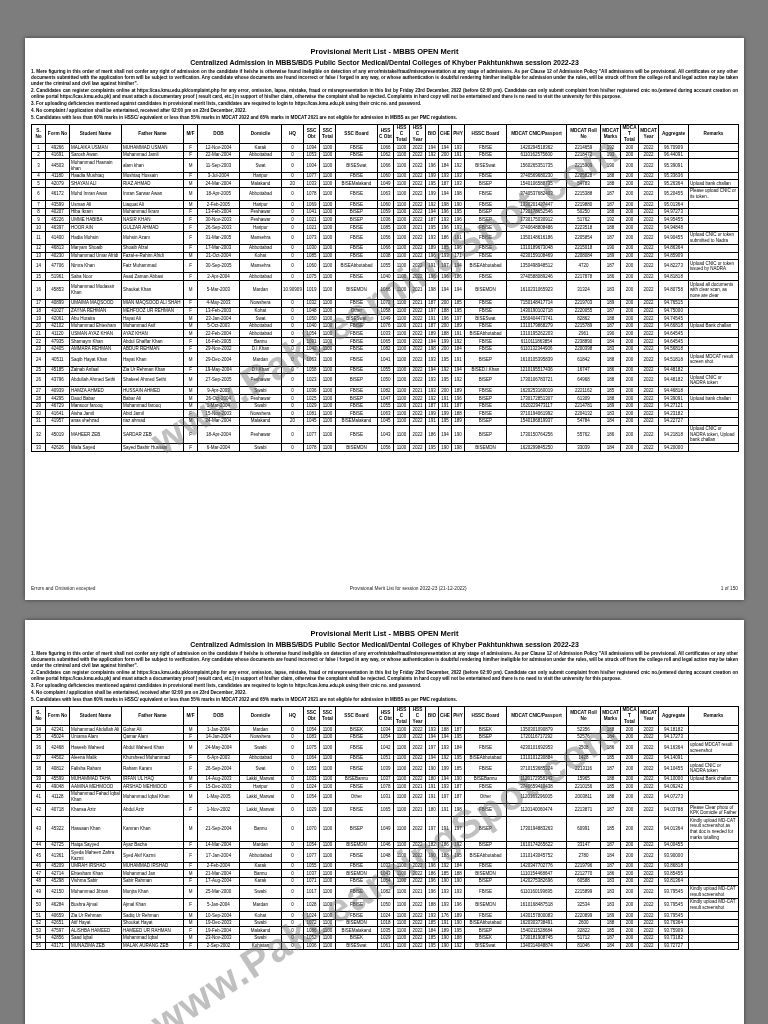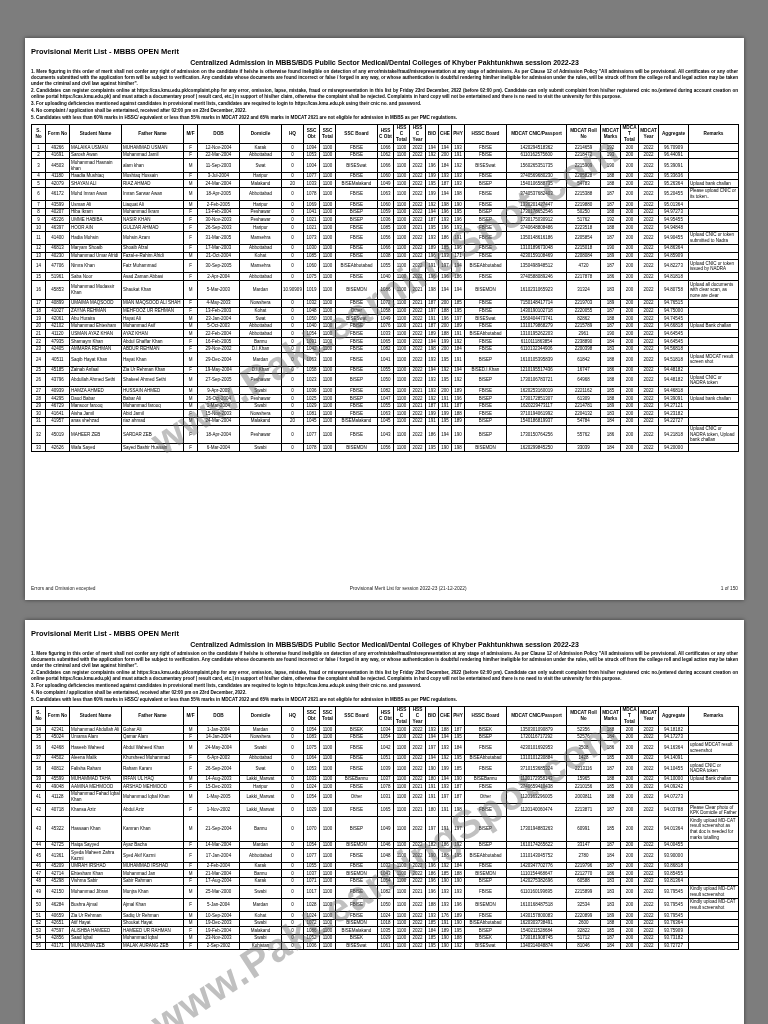--- a/index.html
+++ b/index.html
@@ -10,21 +10,21 @@
   }
   .page{
     position:absolute;left:25px;width:719px;height:562px;
     background:#ffffff;color:#000;
     box-shadow:0 0 4px rgba(0,0,0,.55);
     overflow:hidden;
   }
   #page-1{top:38px;}
   #page-2{top:620px;}
   .page-inner{padding:9px 6px 4px 6px;position:relative;}
-  .doc-title{font-size:7.5px;font-weight:bold;margin:0 0 2.5px 0;}
+  .doc-title{font-size:7.5px;font-weight:bold;text-align:center;margin:0 0 2.5px 0;}
   .doc-subtitle{font-size:7px;font-weight:bold;text-align:center;margin:0 0 3.5px 0;}
   .notes .note{font-size:4.6px;font-weight:bold;line-height:1.32;text-align:justify;margin:0 0 1px 0;}
   table.merit{width:707px;border-collapse:collapse;table-layout:fixed;margin-top:2px;}
   table.merit th, table.merit td{
     border:0.6px solid #000;
     font-size:4.5px;line-height:1.25;padding:0.5px 1px;
     text-align:center;vertical-align:middle;
     word-wrap:break-word;overflow:hidden;
   }
   table.merit th{font-size:4.7px;font-weight:bold;}

